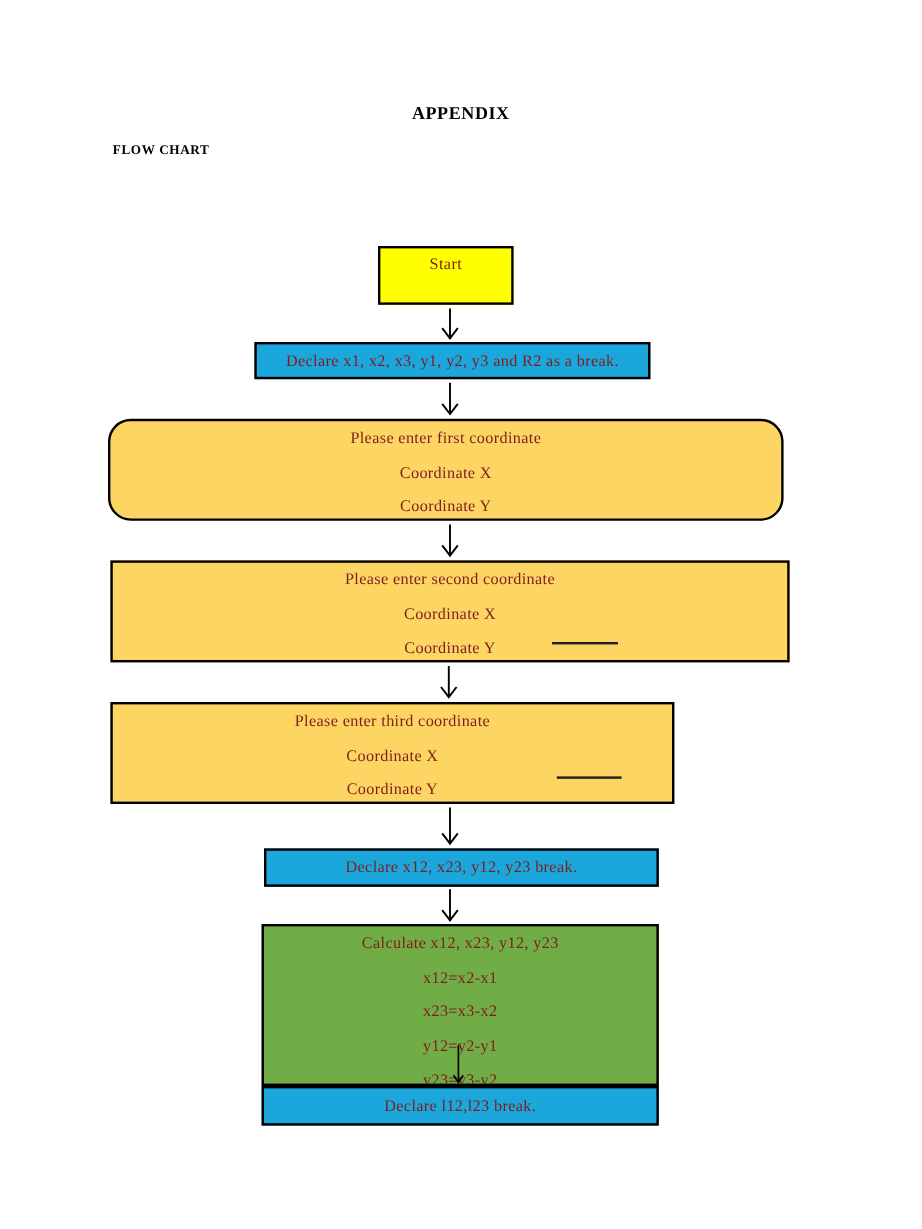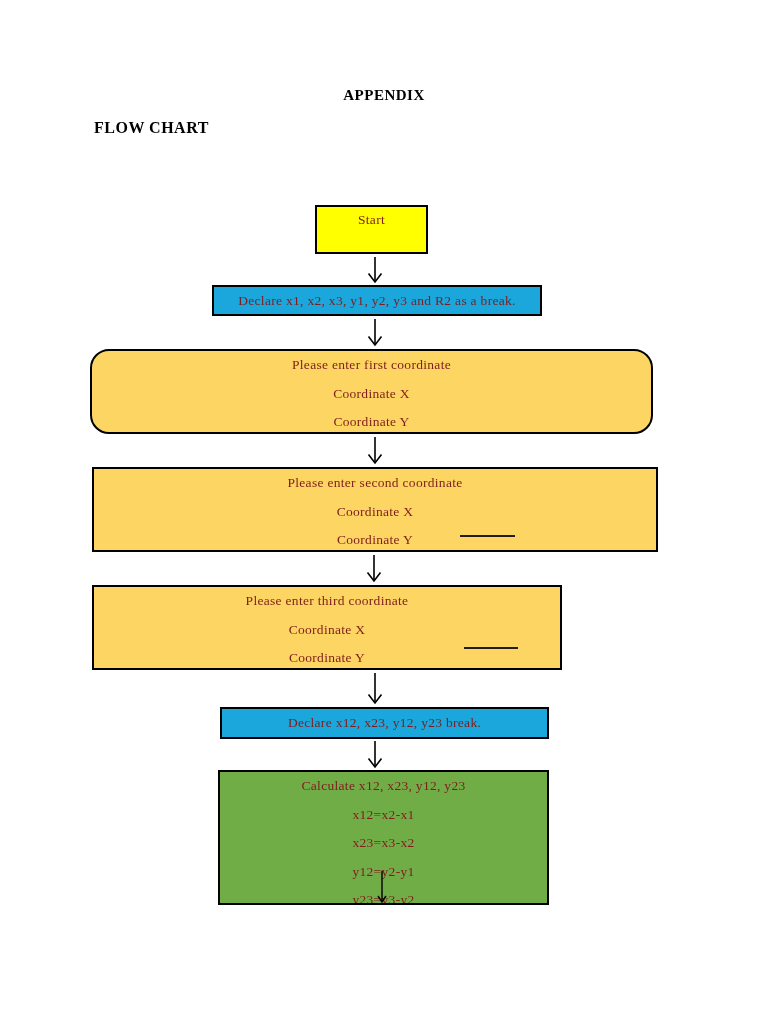--- a/index.html
+++ b/index.html
@@ -16,21 +16,21 @@
     position: absolute;
     left: 0; top: 87px; width: 768px;
     text-align: center;
     font-size: 15px;
     font-weight: bold;
     letter-spacing: 0.5px;
   }
   .doc-heading {
     position: absolute;
     left: 94px; top: 119px;
-    font-size: 16px;
+    font-size: 11px;
     font-weight: bold;
     letter-spacing: 0.5px;
   }
   .node {
     position: absolute;
     box-sizing: border-box;
     border: 2px solid #000;
     font-size: 13.5px;
     letter-spacing: 0.3px;
     text-align: center;
@@ -147,14 +147,17 @@
     <span class="calc-line">x23=x3-x2</span>
     <span class="calc-line">y12=y2-y1</span>
     <span class="calc-line">y23=y3-y2</span>
   </div>
 
   <svg class="arrow" style="left:372px; top:871px;" width="20" height="32">
     <line x1="10" y1="0" x2="10" y2="30" stroke="black" stroke-width="1.4"></line>
     <polyline points="6,25 10,31 14,25" fill="none" stroke="black" stroke-width="1.4"></polyline>
   </svg>
 
+  <div class="node node-declare3" style="background-color: rgb(27, 167, 220);">
+    <span>Declare l12,l23 break.</span>
+  </div>
 
 </div>
 
 </body></html>

